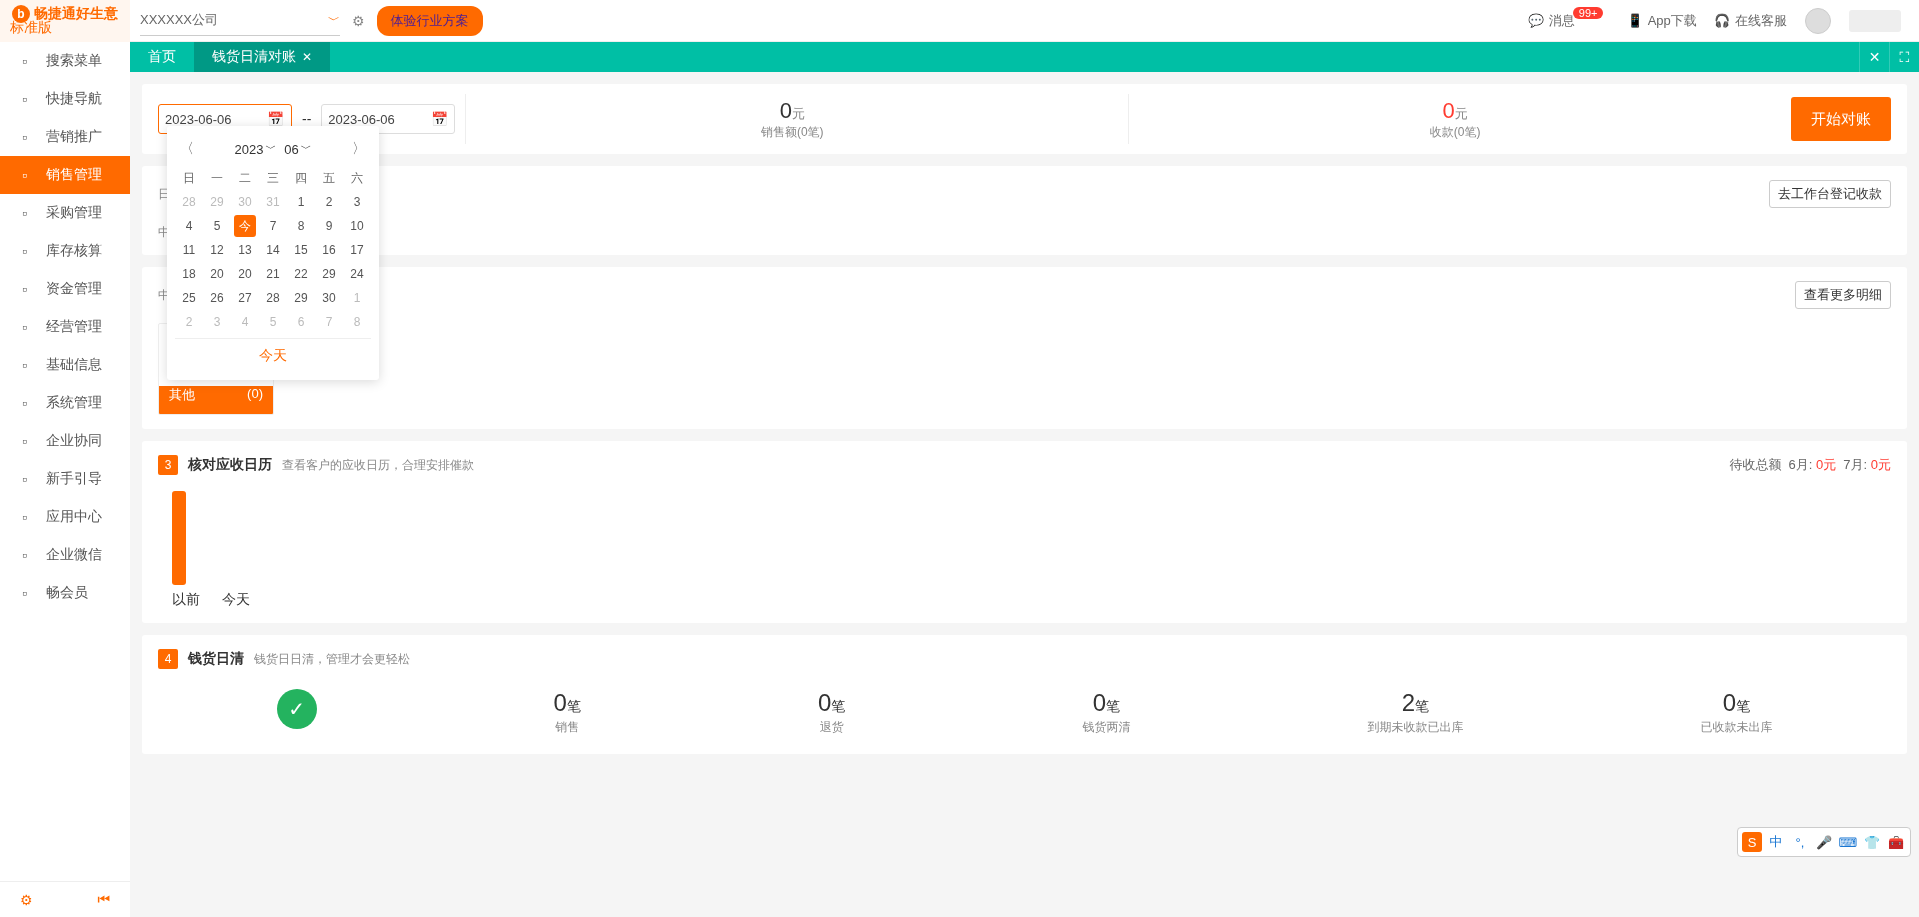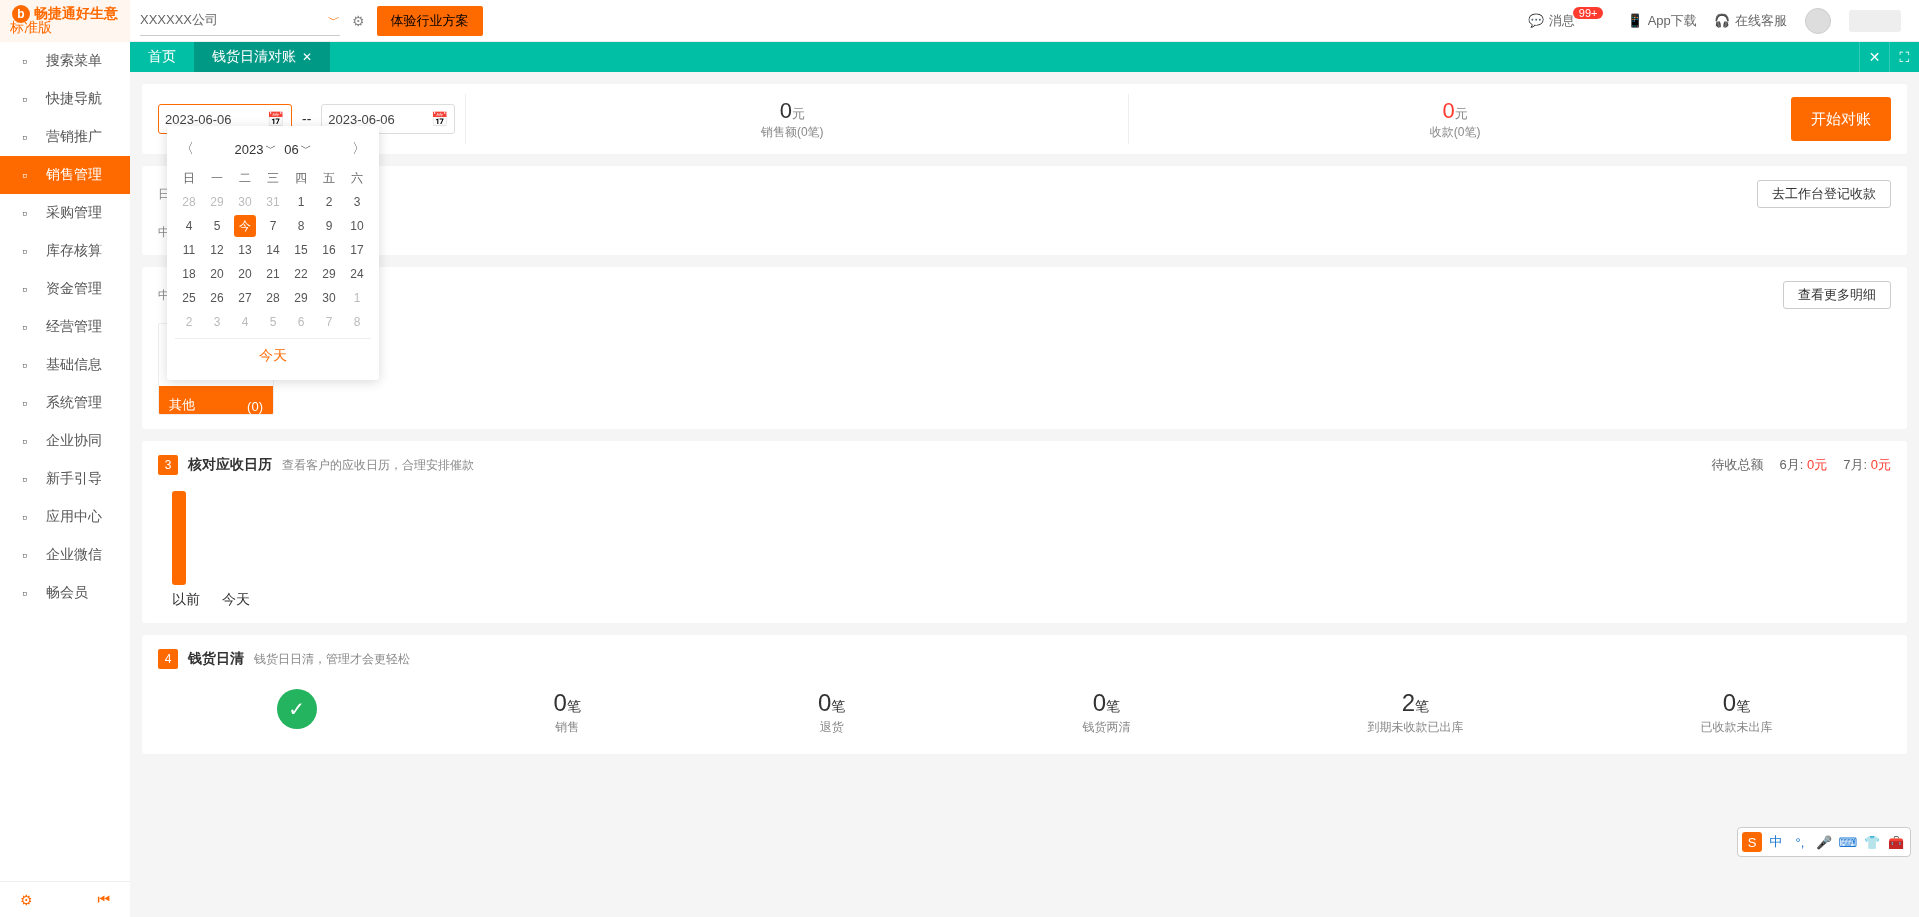--- a/index.html
+++ b/index.html
@@ -6,21 +6,21 @@
   body { background:#f5f5f5; width:1919px; height:917px; overflow:hidden; position:relative; font-size:14px; color:#333;}
   
   .topbar { height:42px; background:#fff; display:flex; align-items:center; border-bottom:1px solid #eee; }
   .brand { width:130px; display:flex; flex-direction:column; align-items:center; justify-content:center; height:42px; background:#fff6ef;}
   .brand .line1 { color:#ff6a00; font-size:14px; font-weight:bold; display:flex; align-items:center; gap:4px;}
   .brand .line1 .blogo { width:18px; height:18px; border-radius:50%; background:#ff6a00; color:#fff; display:flex; align-items:center; justify-content:center; font-size:12px;}
   .brand .line2 { color:#ff6a00; font-size:14px; margin-top:-4px; align-self:flex-start; margin-left:10px;}
   .company-select { width:200px; margin-left:10px; height:30px; border:none; border-bottom:1px solid #ccc; display:flex; align-items:center; justify-content:space-between; color:#666; font-size:13px;}
   .company-select .v { color:#ff6a00; font-size:12px;}
   .gear { margin:0 12px; color:#888; cursor:pointer;}
-  .btn-orange { background:#ff6a00; color:#000000; border:none; height:30px; padding:4px 14px; border-radius:2px; cursor:pointer; font-size:13px;}
+  .btn-orange { background:#ff6a00; color:#4c1d95; border:none; height:30px; padding:4px 14px; border-radius:12px; cursor:pointer; font-size:13px;}
   .top-right { margin-left:auto; display:flex; align-items:center; gap:18px; padding-right:18px; color:#666; font-size:13px;}
   .top-right .item { display:flex; align-items:center; gap:4px; cursor:pointer;}
   .top-right .badge { background:#ff3b30; color:#fff; font-size:11px; border-radius:8px; padding:0 6px; position:relative; top:-8px; left:-6px;}
   .avatar { width:26px; height:26px; border-radius:50%; background:#ddd; border:1px solid #ccc;}
   .namebox { width:52px; height:22px; background:#eee; border-radius:3px;}
 
   
   .layout { display:flex; height:calc(917px - 42px); }
   .sidebar { width:130px; background:#fff; display:flex; flex-direction:column; }
   .sidebar .side-item { height:38px; display:flex; align-items:center; gap:8px; padding-left:22px; color:#555; font-size:14px; cursor:pointer;}
@@ -65,28 +65,28 @@
   .calendar-pop td.dim { color:#bbb;}
   .calendar-pop td.today span { display:inline-flex; width:22px; height:22px; background:#ff6a00; color:#fff; border-radius:3px; align-items:center; justify-content:center;}
   .calendar-pop .todaybtn { text-align:center; color:#ff6a00; height:32px; line-height:32px; border-top:1px solid #eee; margin-top:4px; cursor:pointer;}
 
   
   .section { background:#fff; padding:14px 16px; border-radius:3px; margin-bottom:12px; }
   .section .shead { display:flex; align-items:center; gap:10px;}
   .section .shead .num { width:20px; height:20px; background:#ff6a00; color:#fff; display:flex; align-items:center; justify-content:center; font-size:12px; border-radius:2px;}
   .section .shead .title { font-weight:bold; font-size:14px;}
   .section .shead .desc { color:#888; font-size:12px;}
-  .section .shead .btn-line { margin-left:auto; background:#fff; border:1px solid #ccc; height:28px; padding:0 14px; border-radius:3px; cursor:pointer; font-size:13px; color:#333;}
-  .section .shead .right-info { margin-left:auto; font-size:13px; color:#666; display:flex; gap:16px;justify-content:flex-end;}
+  .section .shead .btn-line { margin-left:auto; background:#fff; border:1px solid #ccc; height:28px; padding:0 8px; border-radius:3px; cursor:pointer; font-size:13px; color:#333;}
+  .section .shead .right-info { margin-left:auto; font-size:13px; color:#666; display:flex; gap:7px;justify-content:flex-end;}
   .section .shead .right-info b { color:#ff3b30; font-weight:normal;}
 
   .tile { width:116px; border:1px solid #eee; margin-top:14px; border-radius:2px; overflow:hidden;}
   .tile .tbody { display:flex; align-items:center; justify-content:center; height:62px; font-size:16px;}
   .tile .tbody .u { font-size:12px; color:#888; margin-left:2px;}
-  .tile .tfoot { background:#ff6a00; color:#fff; height:28px; display:flex; align-items:flex-end; justify-content:space-between; padding:0 10px; font-size:13px;}
+  .tile .tfoot { background:#ff6a00; color:#fff; height:28px; display:flex; align-items:flex-start; justify-content:space-between; padding:0 10px; font-size:13px;}
 
   .histo { display:flex; align-items:flex-end; gap:22px; padding:16px 0 0 14px;}
   .histo .bar { width:14px; height:94px; background:#ff6a00; border-radius:3px;}
 
   .ticker { display:flex; justify-content:space-around; padding:20px 0 4px 0;}
   .ticker .itm { display:flex; flex-direction:column; align-items:center; gap:2px;}
   .ticker .itm .big { font-size:24px;}
   .ticker .itm .big .u{font-size:14px;}
   .ticker .itm .sub { font-size:12px; color:#888;text-align:right;}
   .okcircle { width:40px; height:40px; border-radius:50%; background:#24b35f; display:flex; align-items:center; justify-content:center; color:#fff; font-size:20px;}

